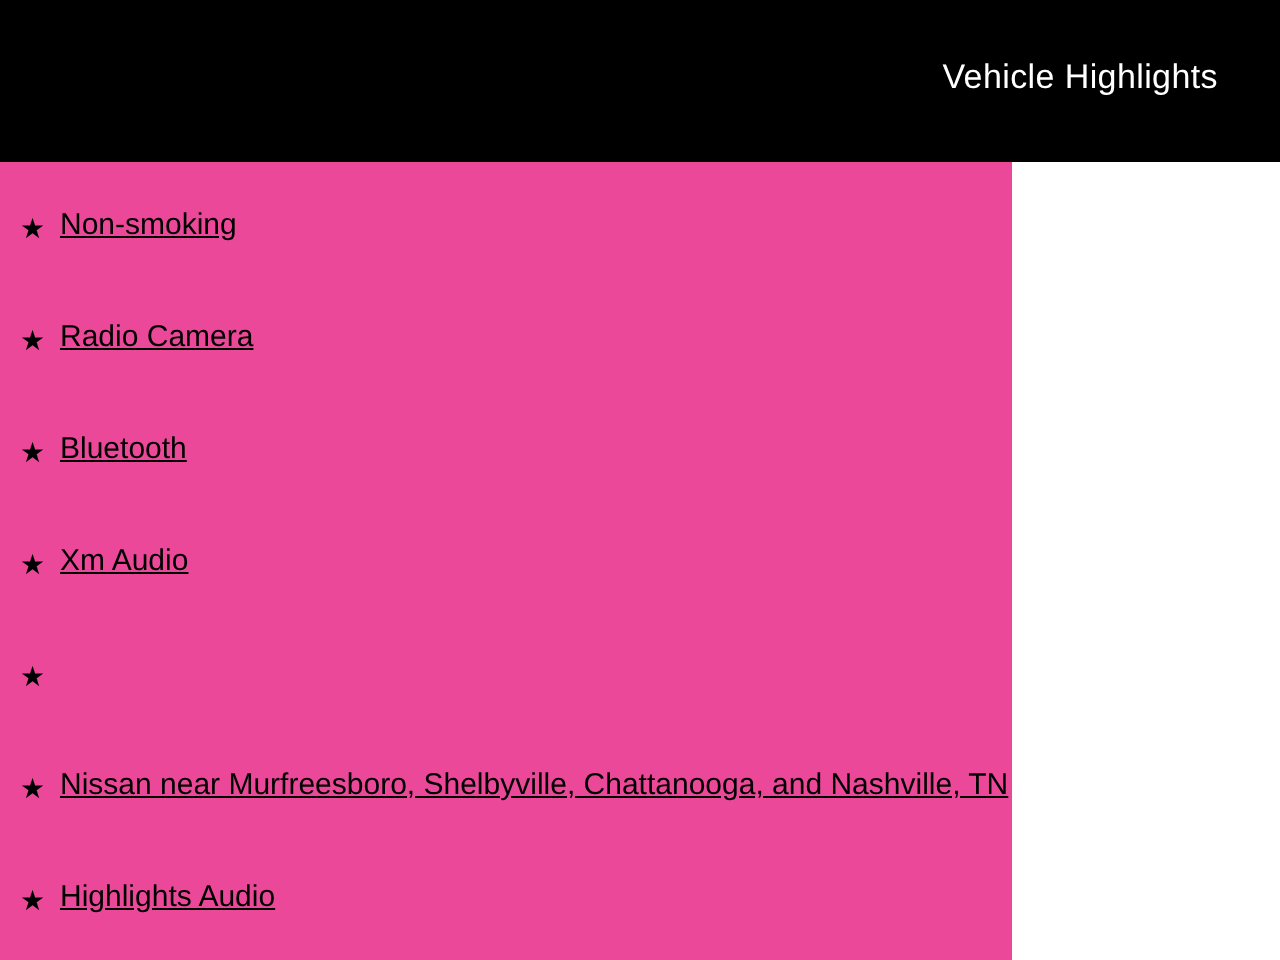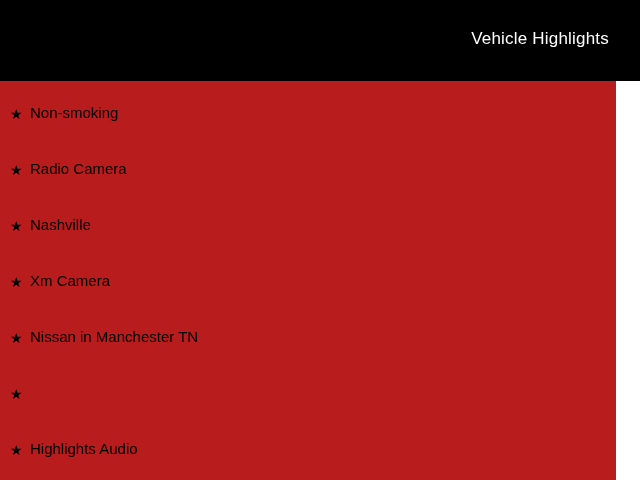--- a/index.html
+++ b/index.html
@@ -8,23 +8,23 @@
   }
   body {
     width: 640px;
     height: 480px;
     background: #ffffff;
     font-family: "Liberation Sans", sans-serif;
     overflow: hidden;
   }
   .page {
     position: relative;
-    width: 616px;
+    width: 506px;
     height: 480px;
-    background: #b91c1c;
+    background: #ec4899;
   }
   .header-bar {
     position: relative;
     width: 640px;
     height: 81px;
     background: #000000;
     box-sizing: border-box;
   }
   .header-title {
     position: absolute;
@@ -55,20 +55,21 @@
     font-size: 14px;
     line-height: 24px;
     text-align: left;
     padding-top: 1px;
   }
   .highlight-text {
     color: #000000;
     font-size: 15px;
     line-height: 24px;
     white-space: nowrap;
+    text-decoration: underline;
   }
 </style>
 </head>
 <body>
 
 <div class="page">
 
   <div class="header-bar">
     <div class="header-title">Vehicle Highlights</div>
   </div>
@@ -80,35 +81,35 @@
       <span class="highlight-text">Non-smoking</span>
     </li>
 
     <li class="highlight-item">
       <span class="bullet-star">★</span>
       <span class="highlight-text">Radio Camera</span>
     </li>
 
     <li class="highlight-item">
       <span class="bullet-star">★</span>
-      <span class="highlight-text">Nashville</span>
+      <span class="highlight-text">Bluetooth</span>
     </li>
 
     <li class="highlight-item">
       <span class="bullet-star">★</span>
-      <span class="highlight-text">Xm Camera</span>
+      <span class="highlight-text">Xm Audio</span>
     </li>
 
     <li class="highlight-item">
       <span class="bullet-star">★</span>
-      <span class="highlight-text">Nissan in Manchester TN</span>
     </li>
 
     <li class="highlight-item">
       <span class="bullet-star">★</span>
+      <span class="highlight-text">Nissan near Murfreesboro, Shelbyville, Chattanooga, and Nashville, TN</span>
     </li>
 
     <li class="highlight-item">
       <span class="bullet-star">★</span>
       <span class="highlight-text">Highlights Audio</span>
     </li>
 
   </ul>
 
 </div>

